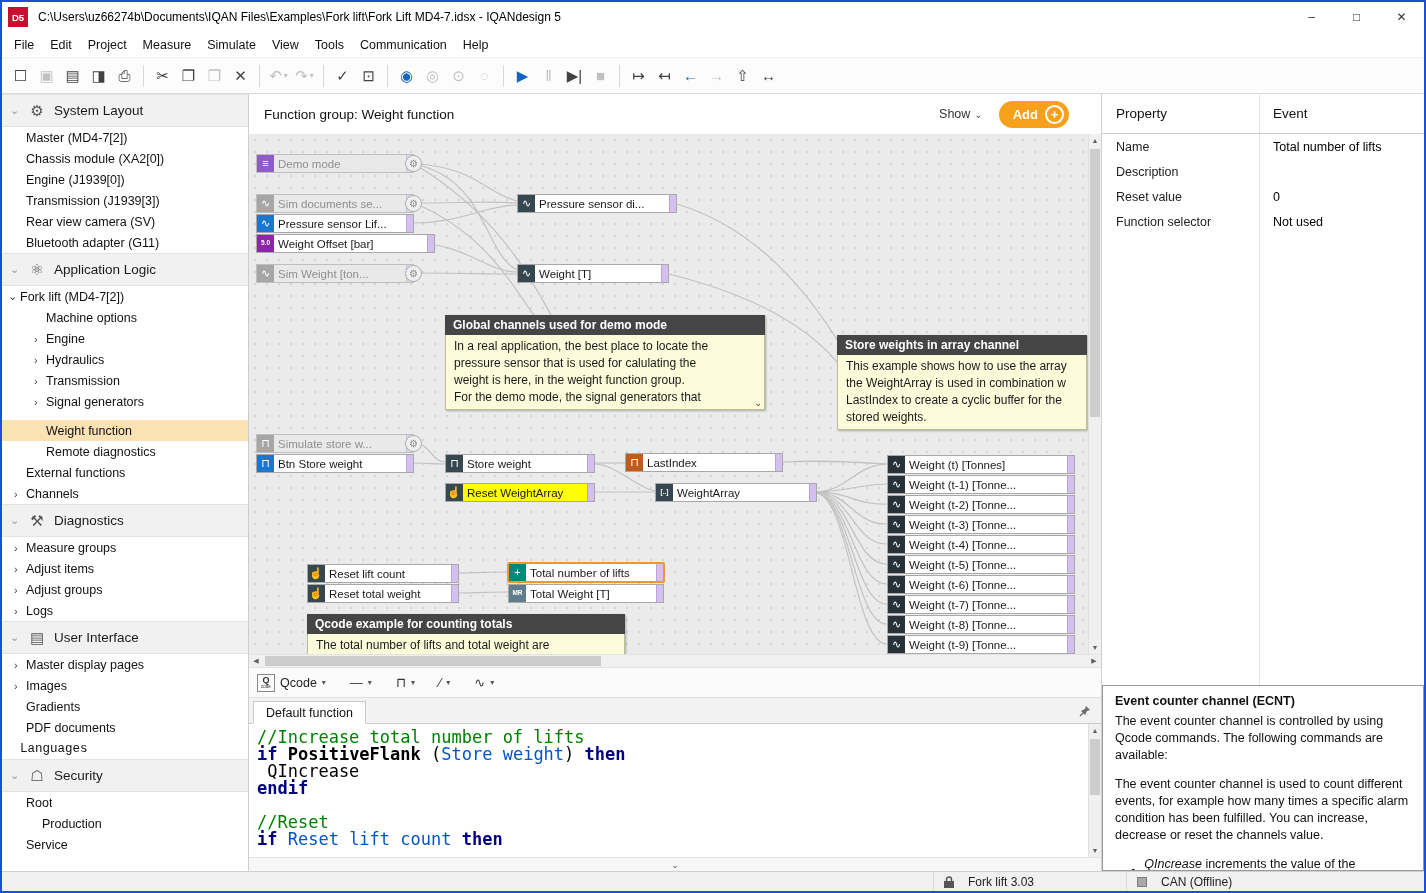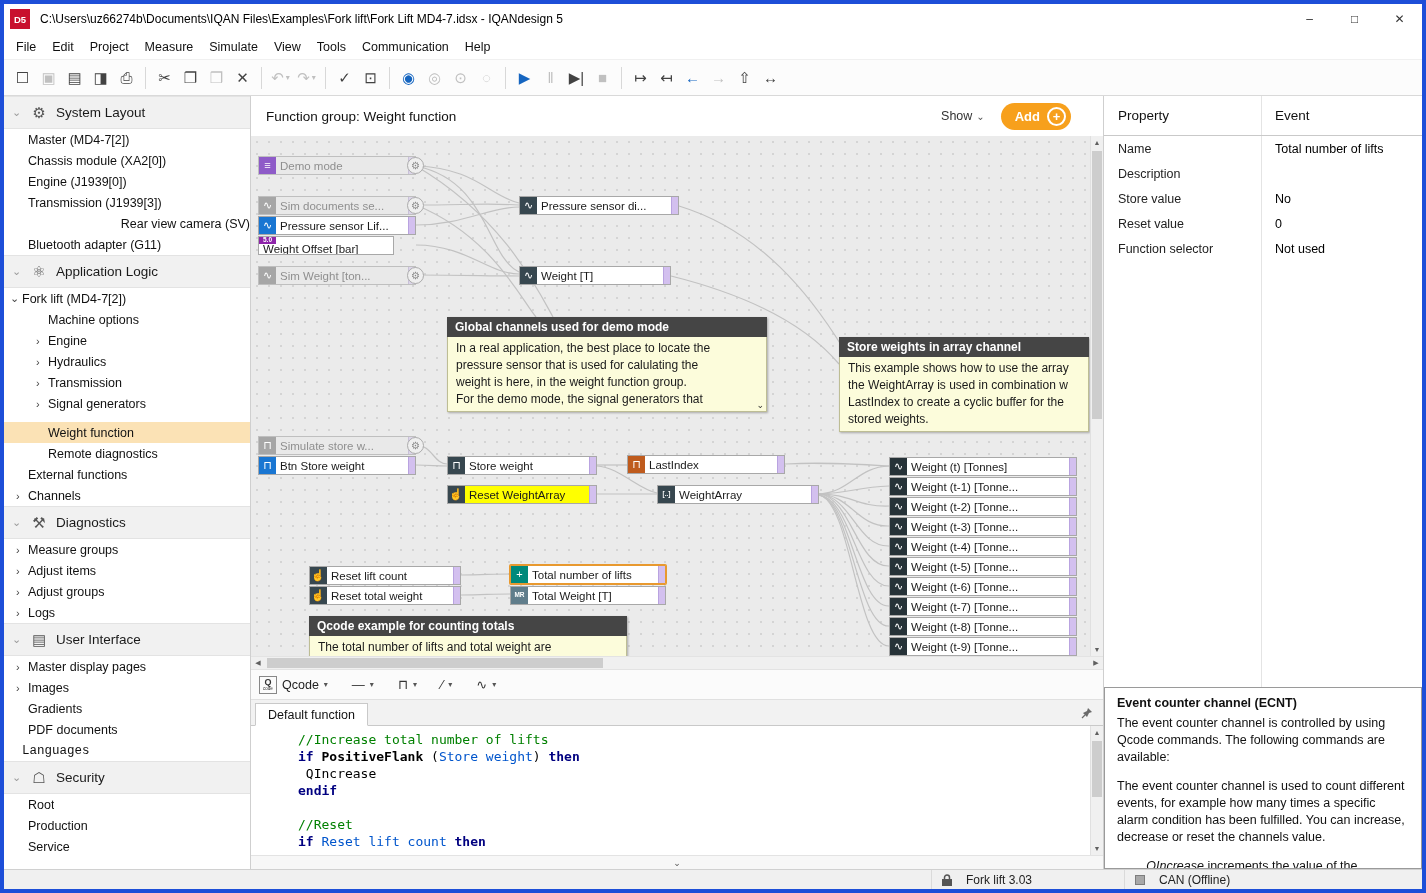--- a/index.html
+++ b/index.html
@@ -1,18 +1,18 @@
 <!DOCTYPE html>
 <html><head>
 <meta charset="utf-8">
 <style>
   * { margin:0; padding:0; box-sizing:border-box; }
   html,body { width:1426px; height:893px; overflow:hidden; }
   body { font-family:"Liberation Sans", sans-serif; font-size:13px; background:#fff; color:#111; }
-  #app { width:1426px; height:893px; display:flex; flex-direction:column; border:4px solid #1d4ed8; background:#0c4a6e; }
+  #app { width:1426px; height:893px; display:flex; flex-direction:column; border:2px solid #1d4ed8; background:#0c4a6e; }
 
   
   .titlebar { height:30px; flex:0 0 auto; display:flex; align-items:center; background:#fff; }
   .logo { width:20px; height:20px; margin-left:6px; background:#c8102e; color:#fff; font-weight:bold; font-size:9.5px; display:flex; align-items:center; justify-content:center; flex:0 0 auto; }
   .title-text { margin-left:10px; font-size:12px; color:#000; flex:1; white-space:nowrap; overflow:hidden; }
   .win-btn { width:45px; height:30px; display:flex; align-items:center; justify-content:center; font-size:12px; color:#333; flex:0 0 auto; }
 
   
   .menubar { height:25px; flex:0 0 auto; display:flex; align-items:center; background:#fff; padding-left:4px; }
   .menu-item { padding:3px 8px; font-size:12.5px; color:#111; }
@@ -81,21 +81,21 @@
   .q-icon { width:18px; height:18px; border:1px solid #888; display:flex; flex-direction:column; align-items:center; justify-content:center; line-height:1; color:#333; margin-right:5px; }
   .q-icon .q1 { font-size:9px; font-weight:bold; }
   .q-icon .q2 { font-size:4.5px; }
   .q-label { font-size:12.5px; color:#222; }
   .q-dd { font-size:8px; color:#555; margin:0 10px 0 5px; }
   .q-shape { font-size:13px; color:#333; margin-left:14px; }
   .qtabs { height:26px; flex:0 0 auto; background:#f2f2f2; border-bottom:1px solid #c9c9c9; display:flex; align-items:flex-end; padding-left:4px; position:relative; }
   .qtab { position:relative; top:1px; background:#fff; border:1px solid #c9c9c9; border-bottom:1px solid #fff; font-size:12.5px; padding:4px 12px 3px; color:#111; }
   .qpin { position:absolute; right:10px; top:7px; }
   .qcode-area { flex:1; min-height:0; background:#fff; display:flex; position:relative; }
-  #codelines { flex:1; font-family:"DejaVu Sans Mono", monospace; font-size:13px; line-height:17px; padding:5px 8px; overflow:hidden;margin-left:39px; }
+  #codelines { flex:1; font-family:"DejaVu Sans Mono", monospace; font-size:17px; line-height:17px; padding:5px 8px; overflow:hidden; }
   .code-line { height:17px; white-space:pre; }
   .tok-comment { color:#008000; }
   .tok-kw { color:#000080; font-weight:bold; }
   .tok-fn { color:#000; font-weight:bold; }
   .tok-chan { color:#0055cc; }
   .tok-plain { color:#000; }
   .qvscroll { width:13px; flex:0 0 auto; background:#f0f0f0; border-left:1px solid #e0e0e0; display:flex; flex-direction:column; }
   .qbottom { height:14px; flex:0 0 auto; background:#f7f7f7; border-top:1px solid #e3e3e3; display:flex; align-items:center; justify-content:center; font-size:9px; color:#555; }
 
   
@@ -251,21 +251,21 @@
         </div>
         <div class="side-item" style="padding-left: 24px;">
           <span class="side-label">Chassis module (XA2[0])</span>
         </div>
         <div class="side-item" style="padding-left: 24px;">
           <span class="side-label">Engine (J1939[0])</span>
         </div>
         <div class="side-item" style="padding-left: 24px;">
           <span class="side-label">Transmission (J1939[3])</span>
         </div>
-        <div class="side-item" style="padding-left: 24px; justify-content: flex-end;">
+        <div class="side-item" style="padding-left: 24px;">
           <span class="side-label">Rear view camera (SV)</span>
         </div>
         <div class="side-item" style="padding-left: 24px;">
           <span class="side-label">Bluetooth adapter (G11)</span>
         </div>
         <div class="side-header">
           <span class="side-chev">⌄</span>
           <span class="side-icon">⚛</span>
           <span class="side-title">Application Logic</span>
         </div>
@@ -349,21 +349,21 @@
           <span class="side-label">Languages</span>
         </div>
         <div class="side-header">
           <span class="side-chev">⌄</span>
           <span class="side-icon">☖</span>
           <span class="side-title">Security</span>
         </div>
         <div class="side-item" style="padding-left: 24px;">
           <span class="side-label">Root</span>
         </div>
-        <div class="side-item" style="padding-left: 24px;">
+        <div class="side-item" style="padding-left: 40px;">
           <span class="side-label">Production</span>
         </div>
         <div class="side-item" style="padding-left: 24px;">
           <span class="side-label">Service</span>
         </div>
       </div>
 
     <div class="center">
       <div class="canvas-header">
         <div class="canvas-title">Function group: Weight function</div>
@@ -426,21 +426,21 @@
             <span class="blk-icon" style="background: rgb(166, 166, 166);">∿</span>
             <span class="blk-label">Sim documents se...</span>
             <span class="blk-tab"></span>
             <span class="blk-gear">⚙</span>
           </div>
           <div class="block" style="left: 7px; top: 80px; width: 158px;">
             <span class="blk-icon" style="background: rgb(25, 118, 210);">∿</span>
             <span class="blk-label">Pressure sensor Lif...</span>
             <span class="blk-tab"></span>
           </div>
-          <div class="block" style="left: 7px; top: 100px; width: 136px; flex-direction: column;">
+          <div class="block" style="left: 7px; top: 100px; width: 179px;">
             <span class="blk-icon small" style="background: rgb(142, 36, 170);">5.0</span>
             <span class="blk-label">Weight Offset [bar]</span>
             <span class="blk-tab"></span>
           </div>
           <div class="block disabled" style="left: 7px; top: 130px; width: 158px;">
             <span class="blk-icon" style="background: rgb(166, 166, 166);">∿</span>
             <span class="blk-label">Sim Weight [ton...</span>
             <span class="blk-tab"></span>
             <span class="blk-gear">⚙</span>
           </div>
@@ -648,24 +648,20 @@
           <div class="ph2">Event</div>
         </div>
         <div id="prop-rows">
             <div class="prop-row">
               <div class="prop-name">Name</div>
               <div class="prop-value">Total number of lifts</div>
             </div>
             <div class="prop-row">
               <div class="prop-name">Description</div>
               <div class="prop-value"></div>
-            </div>
-            <div class="prop-row">
-              <div class="prop-name">Store value</div>
-              <div class="prop-value">No</div>
             </div>
             <div class="prop-row">
               <div class="prop-name">Reset value</div>
               <div class="prop-value">0</div>
             </div>
             <div class="prop-row">
               <div class="prop-name">Function selector</div>
               <div class="prop-value">Not used</div>
             </div>
           </div>

